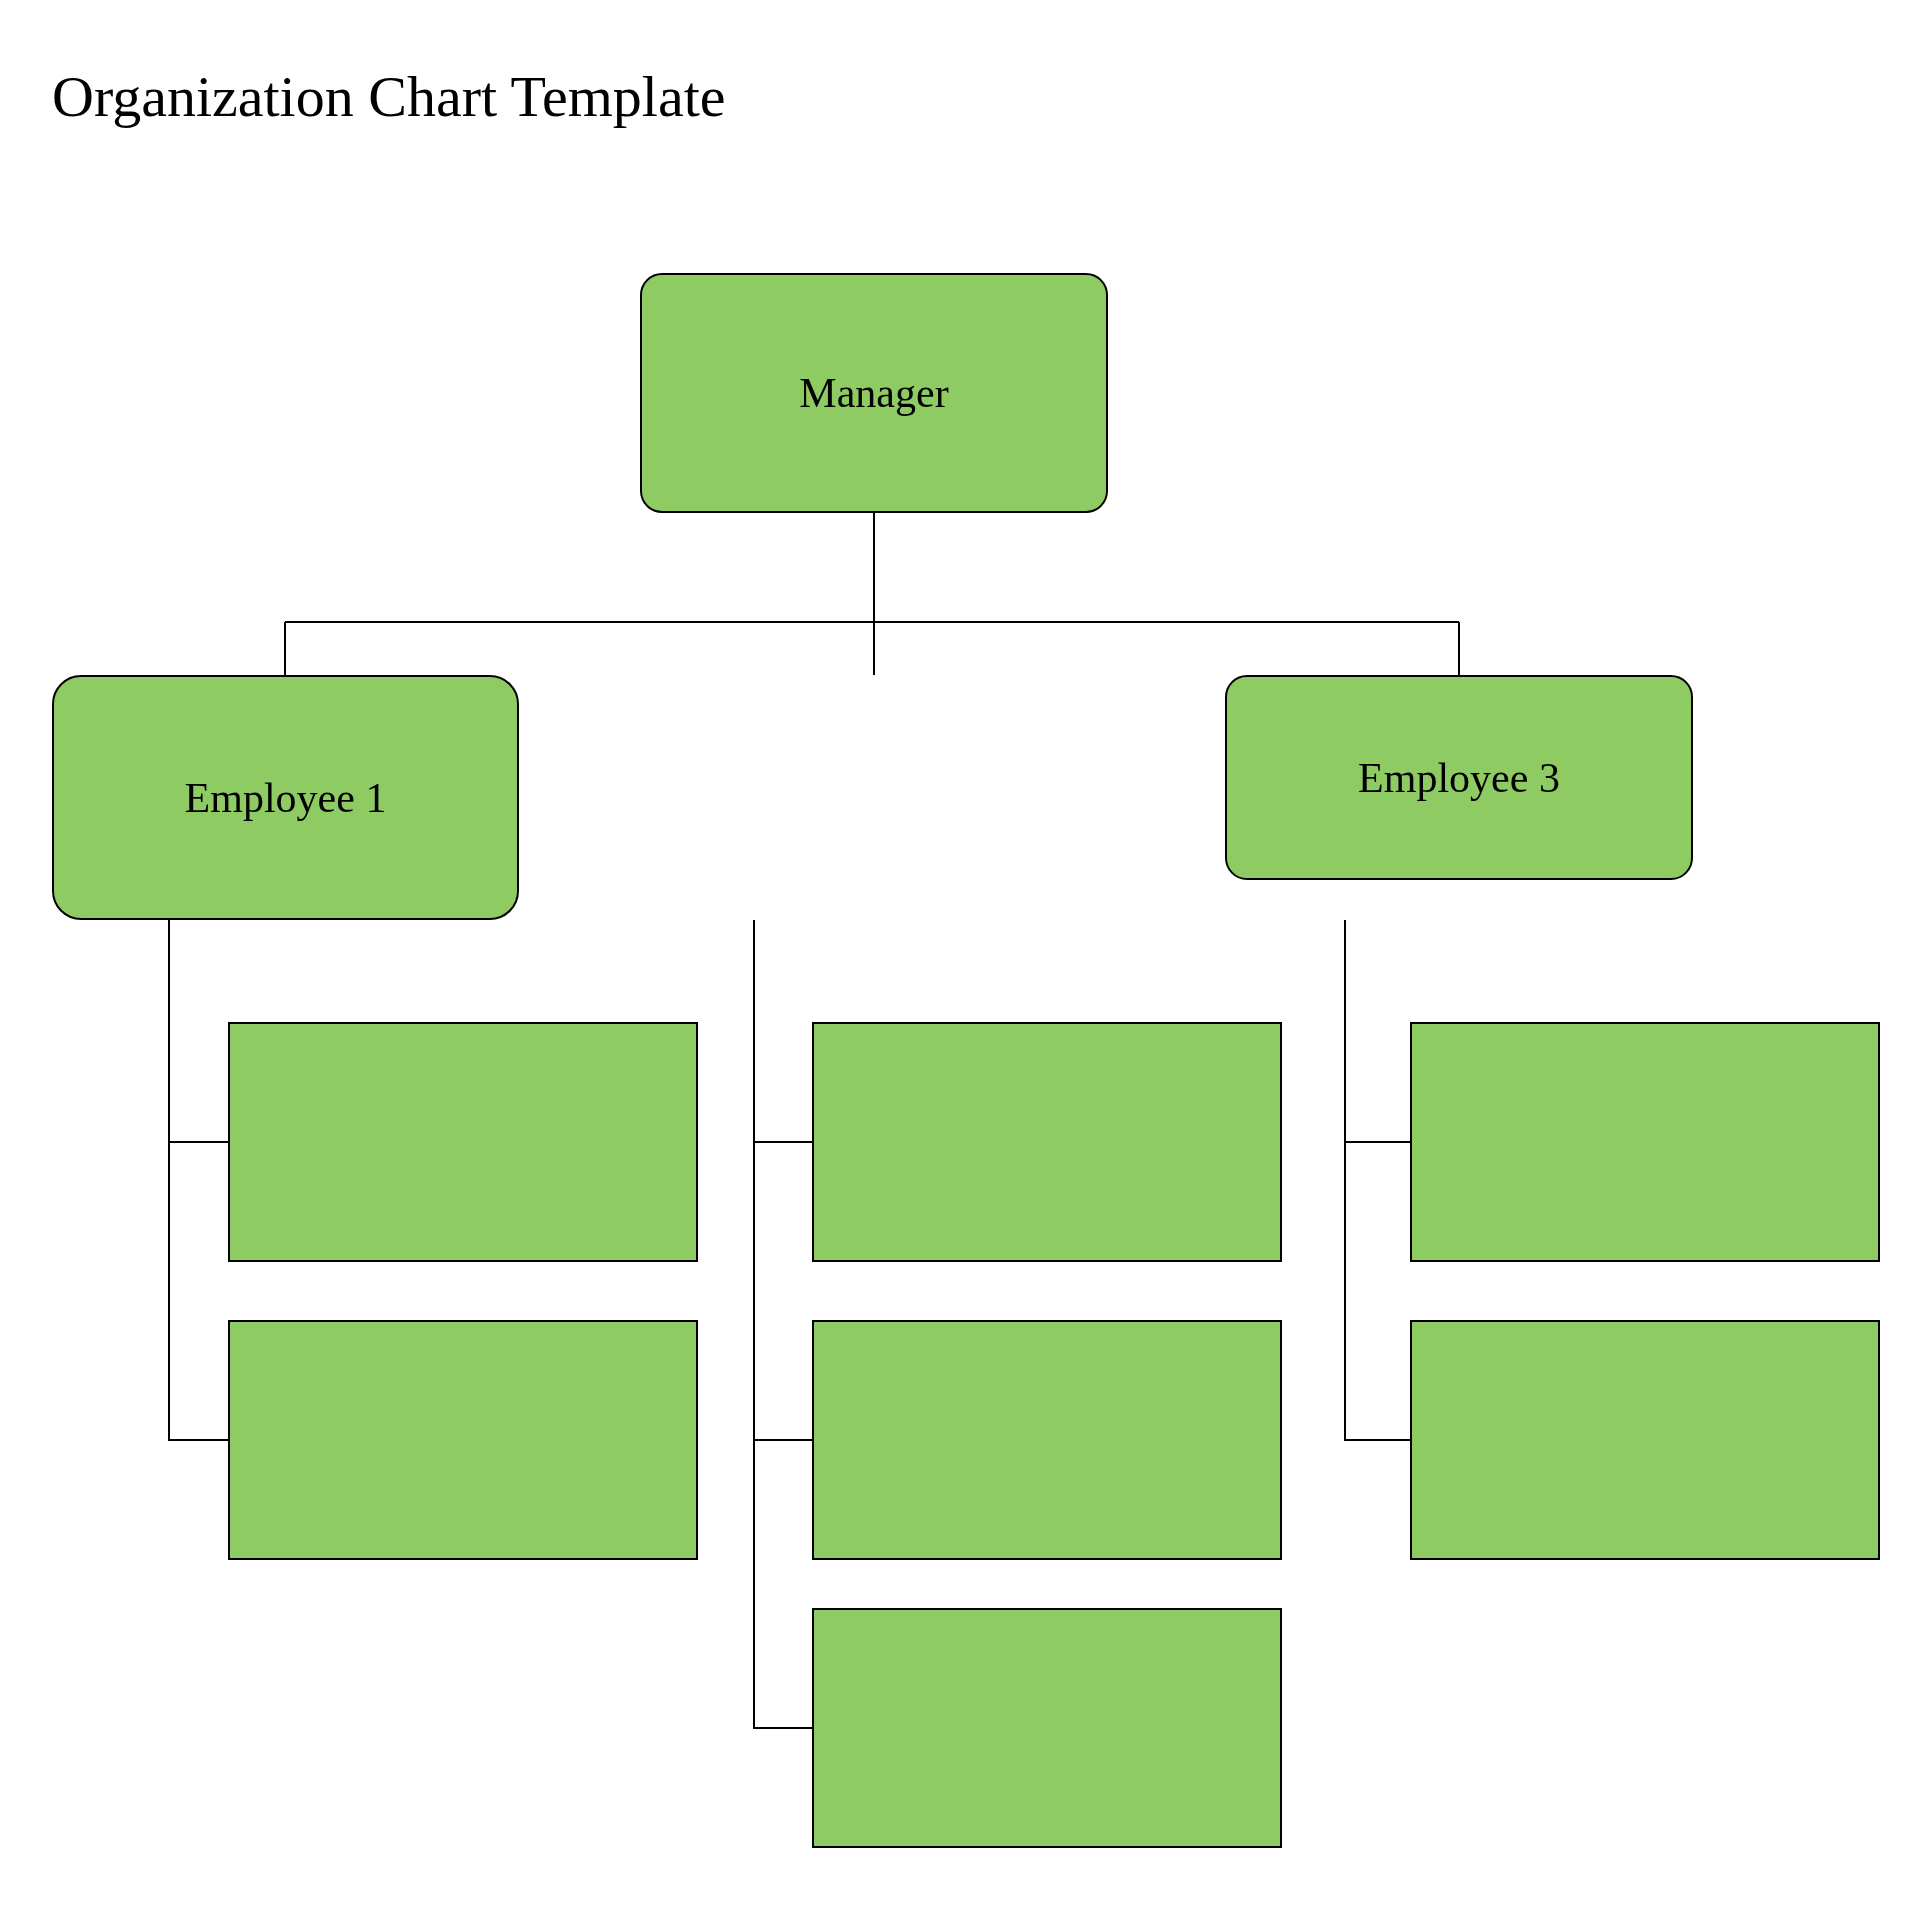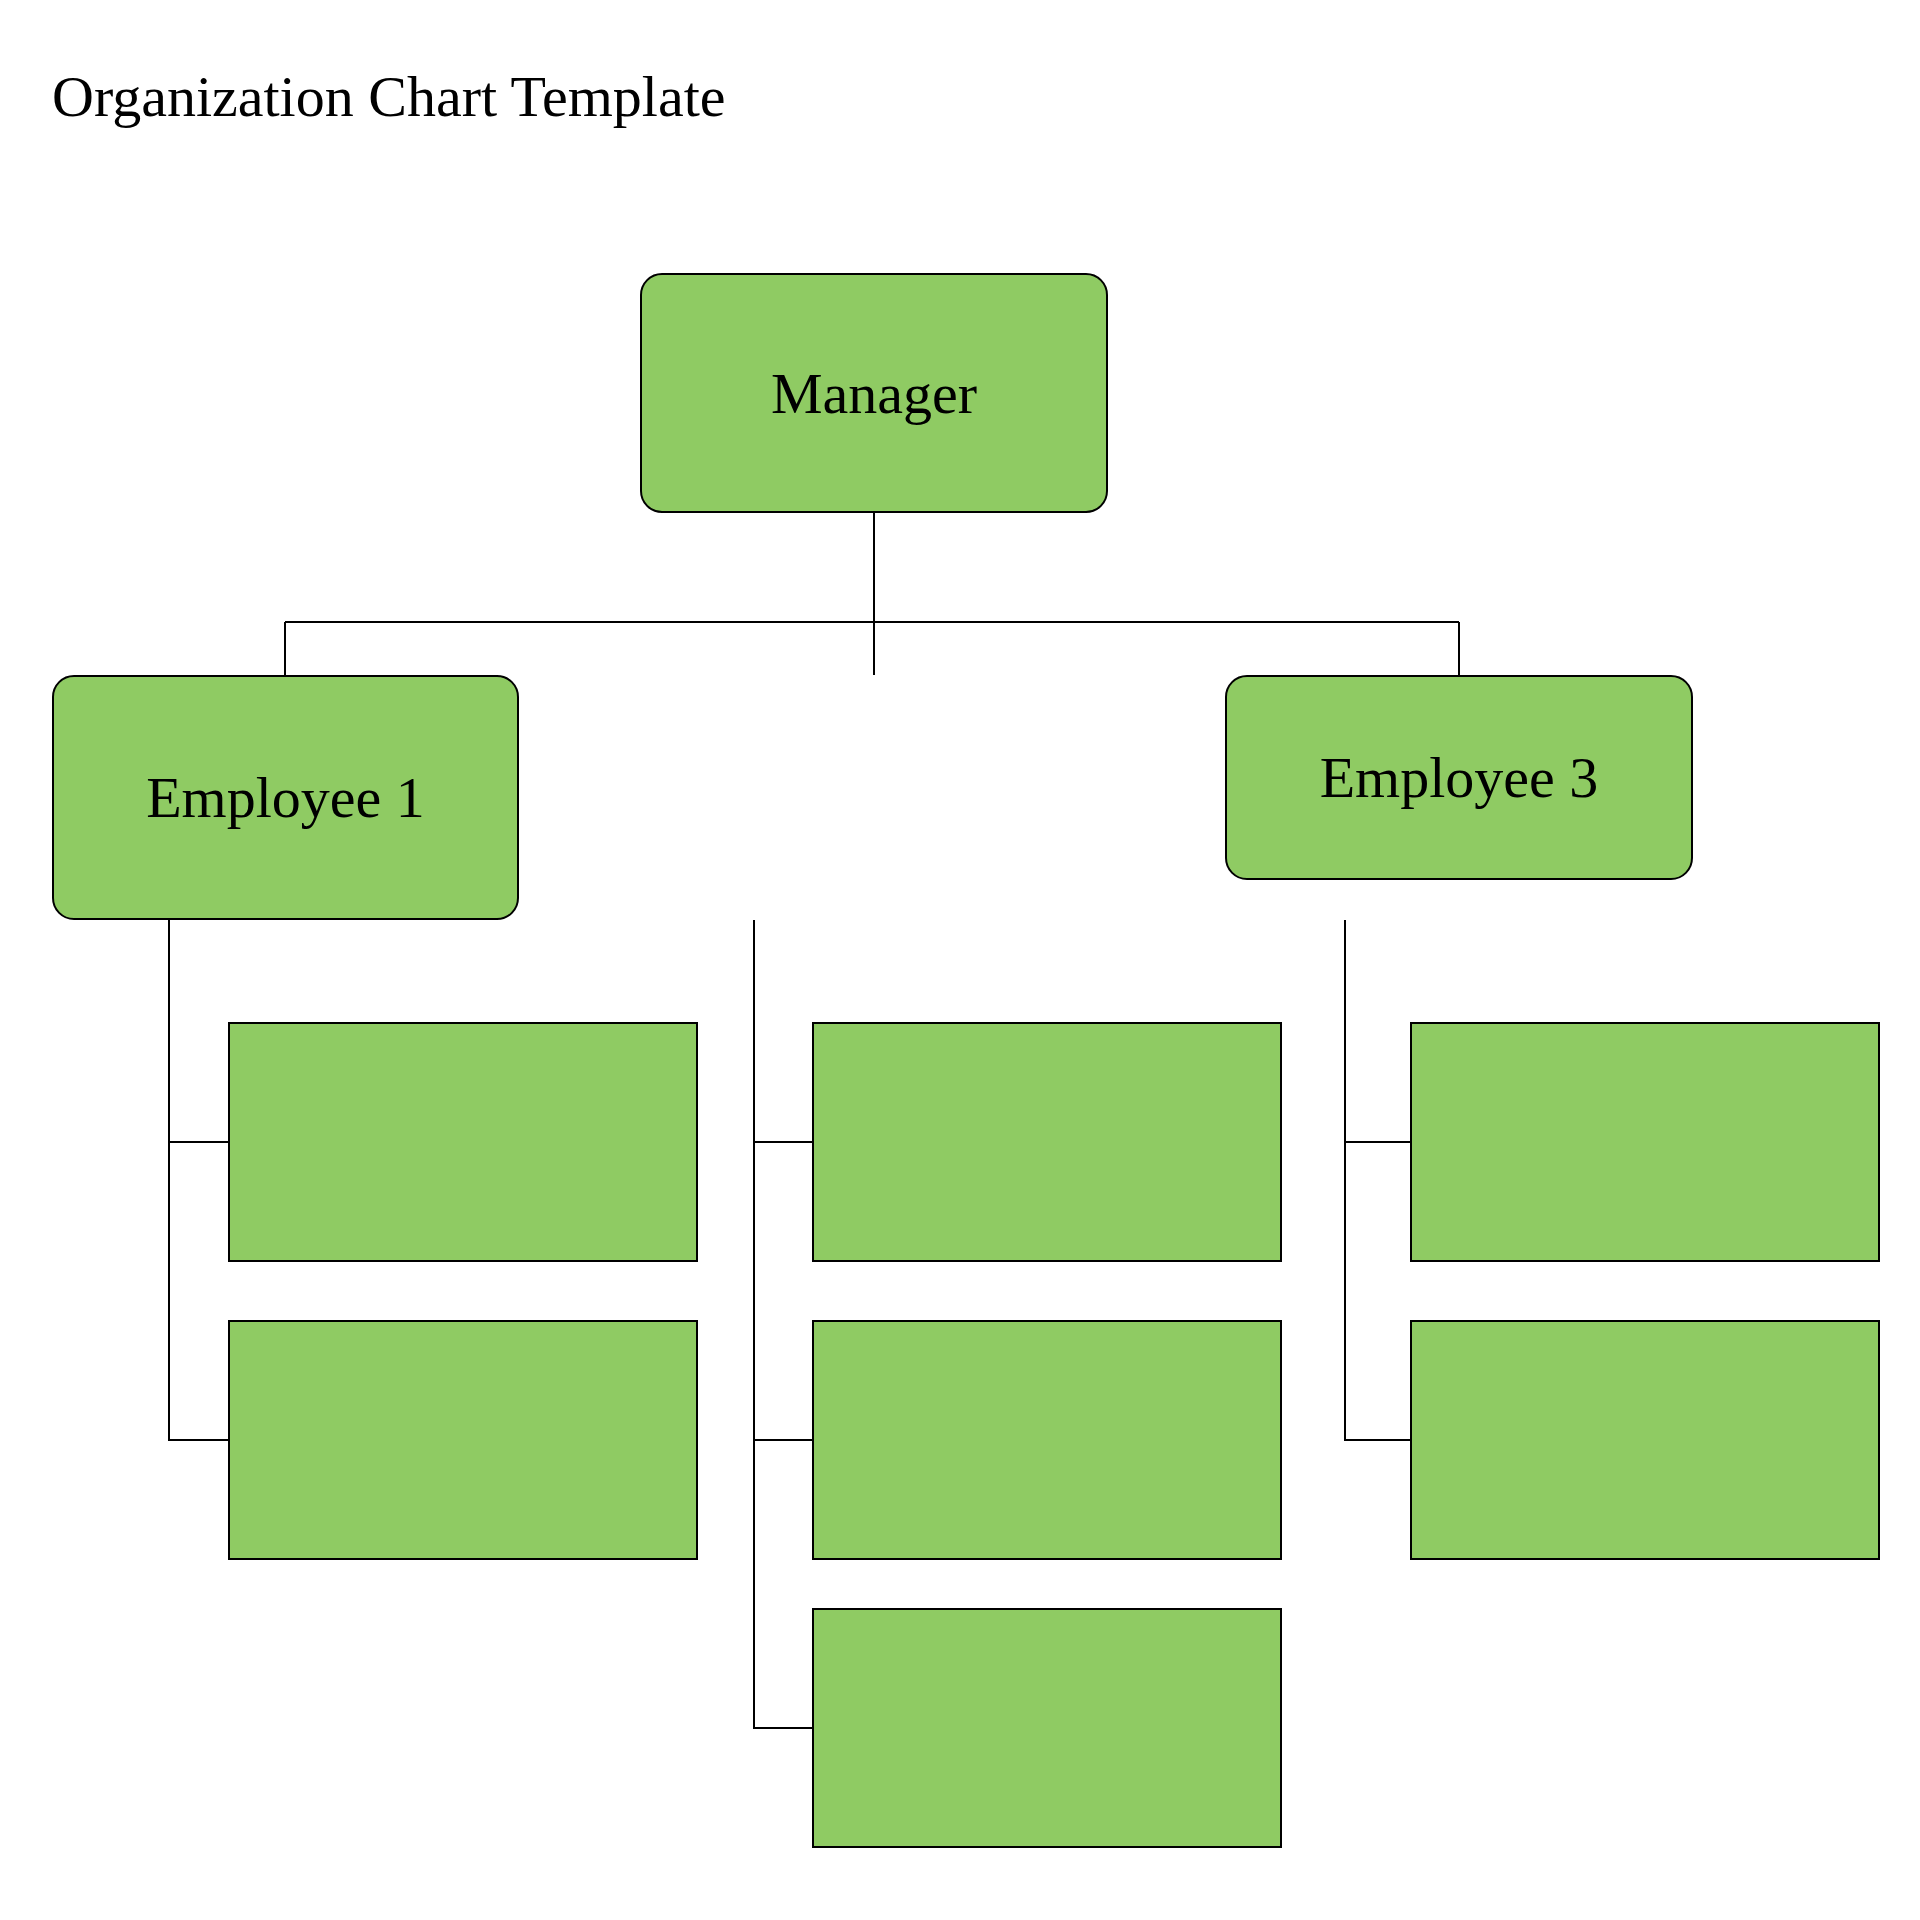--- a/index.html
+++ b/index.html
@@ -29,21 +29,21 @@
     background: var(--node-fill, #8FCB63);
     border: 2px solid var(--node-border, #000000);
     display: flex;
     align-items: center;
     justify-content: center;
   }
   .node.rounded {
     border-radius: 22px;
   }
   .node-label {
-    font-size: 58px;
+    font-size: 42px;
     color: var(--text, #000000);
     white-space: nowrap;
   }
   .line {
     position: absolute;
     background: var(--connector, #000000);
   }
   .line.v { width: 2px; }
   .line.h { height: 2px; }
 </style>
@@ -56,21 +56,21 @@
 
   <div class="node rounded" style="left:640px; top:273px; width:468px; height:240px;">
     <span class="node-label">Manager</span>
   </div>
 
   <div class="line v" style="left:873px; top:513px; height:162px;"></div>
   <div class="line h" style="left:285px; top:621px; width:1174px;"></div>
   <div class="line v" style="left:284px; top:622px; height:53px;"></div>
   <div class="line v" style="left:1458px; top:622px; height:53px;"></div>
 
-  <div class="node rounded" style="left:52px; top:675px; width:467px; height:245px;">
+  <div class="node rounded" style="left:52px; top:675px; width:467px; height:245px;border-radius:29px;">
     <span class="node-label">Employee 1</span>
   </div>
   <div class="node rounded" style="left:1225px; top:675px; width:468px; height:205px;">
     <span class="node-label">Employee 3</span>
   </div>
 
   <div class="line v" style="left:168px; top:920px; height:521px;"></div>
   <div class="line h" style="left:168px; top:1141px; width:60px;"></div>
   <div class="line h" style="left:168px; top:1439px; width:60px;"></div>
 

